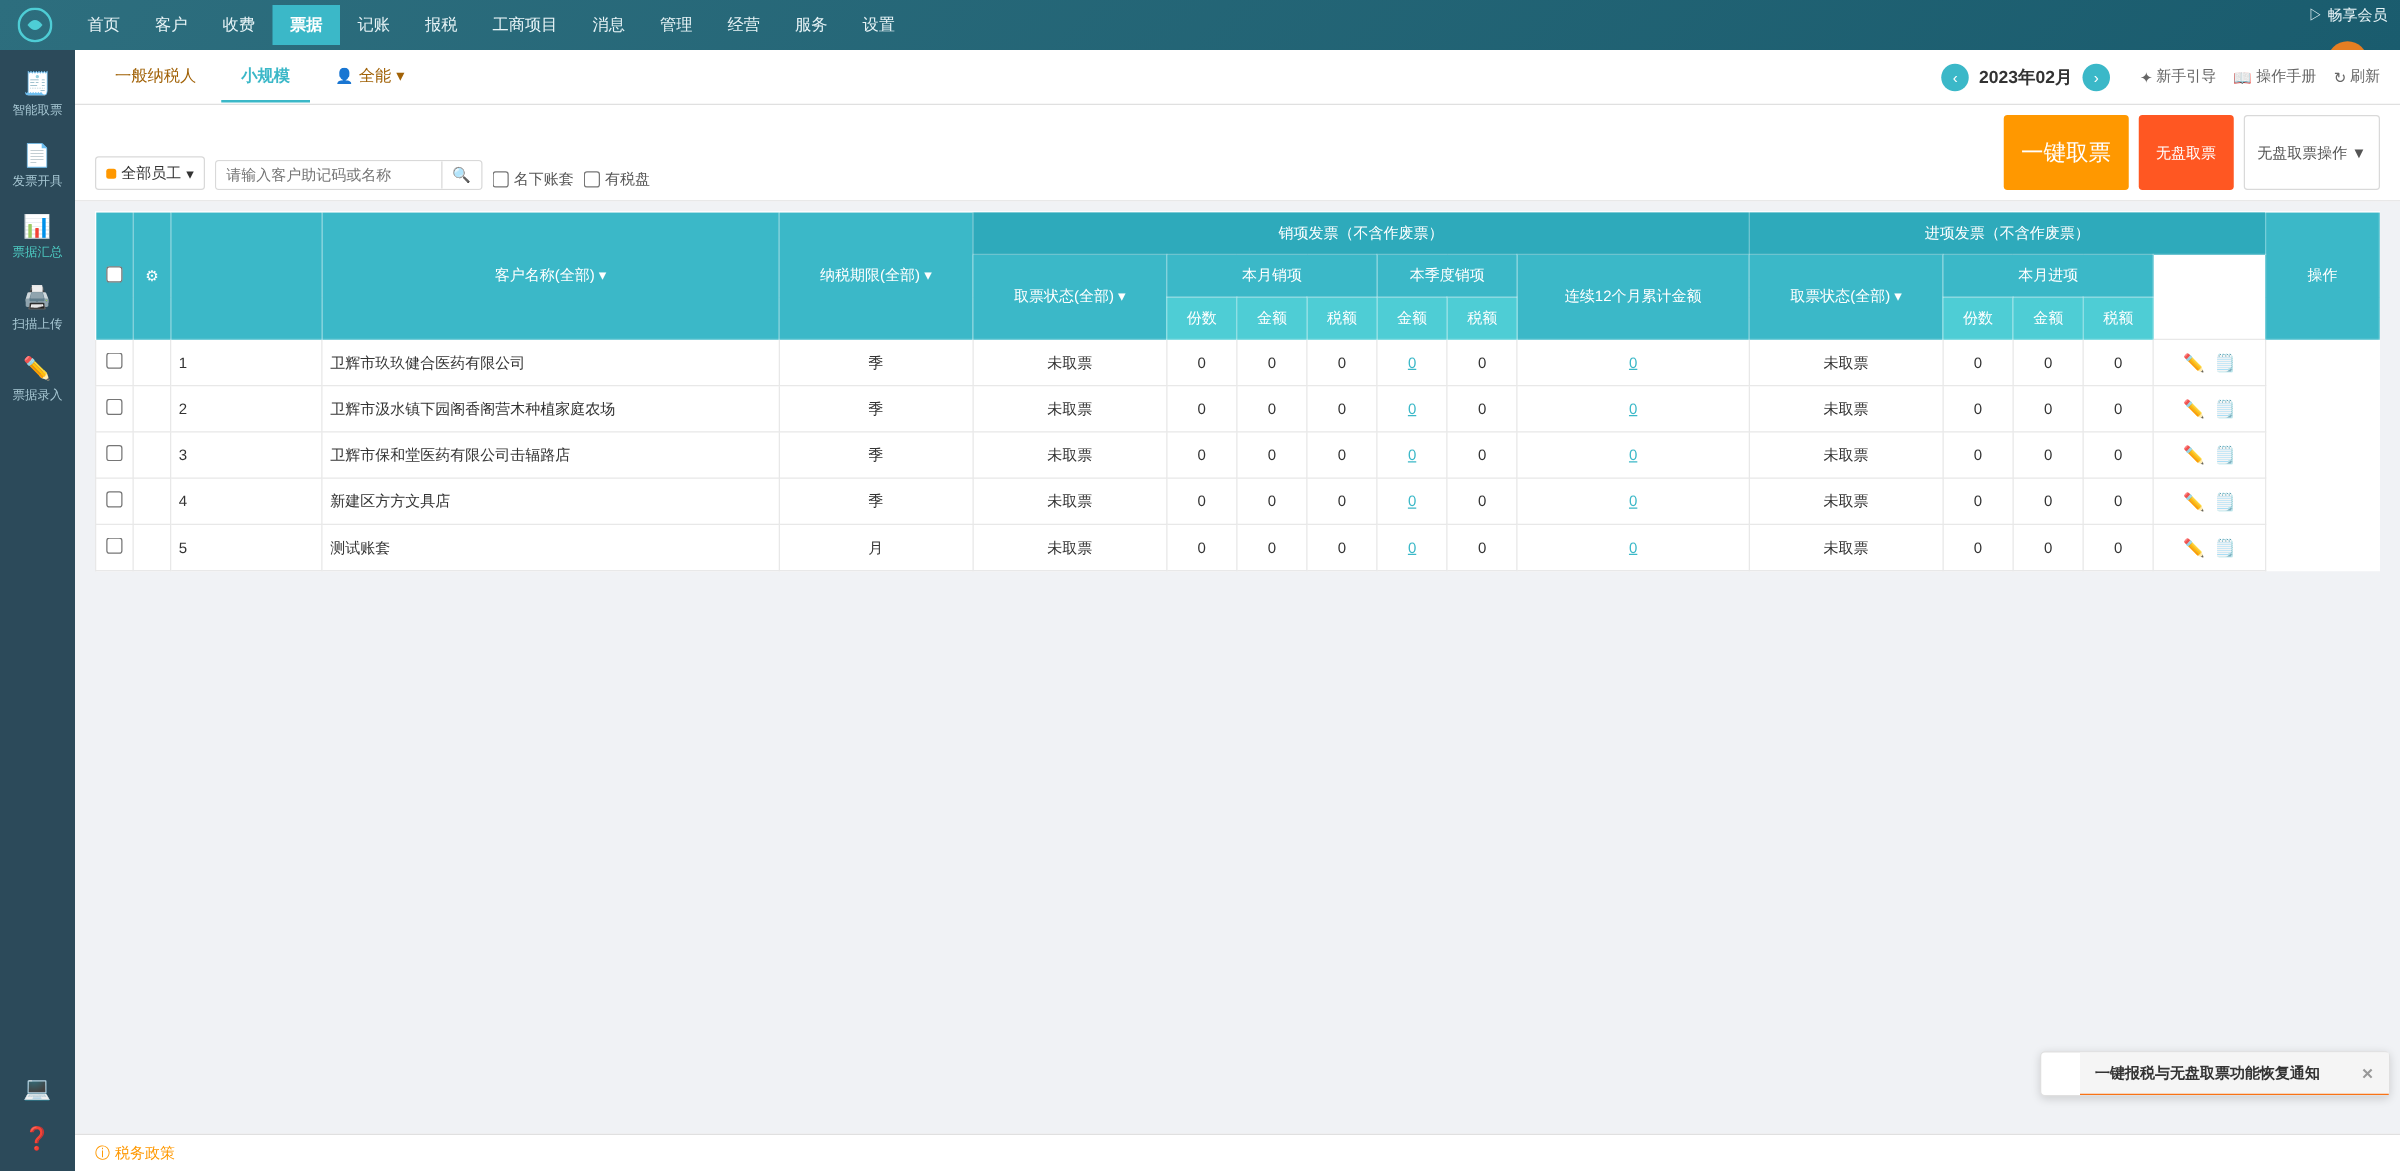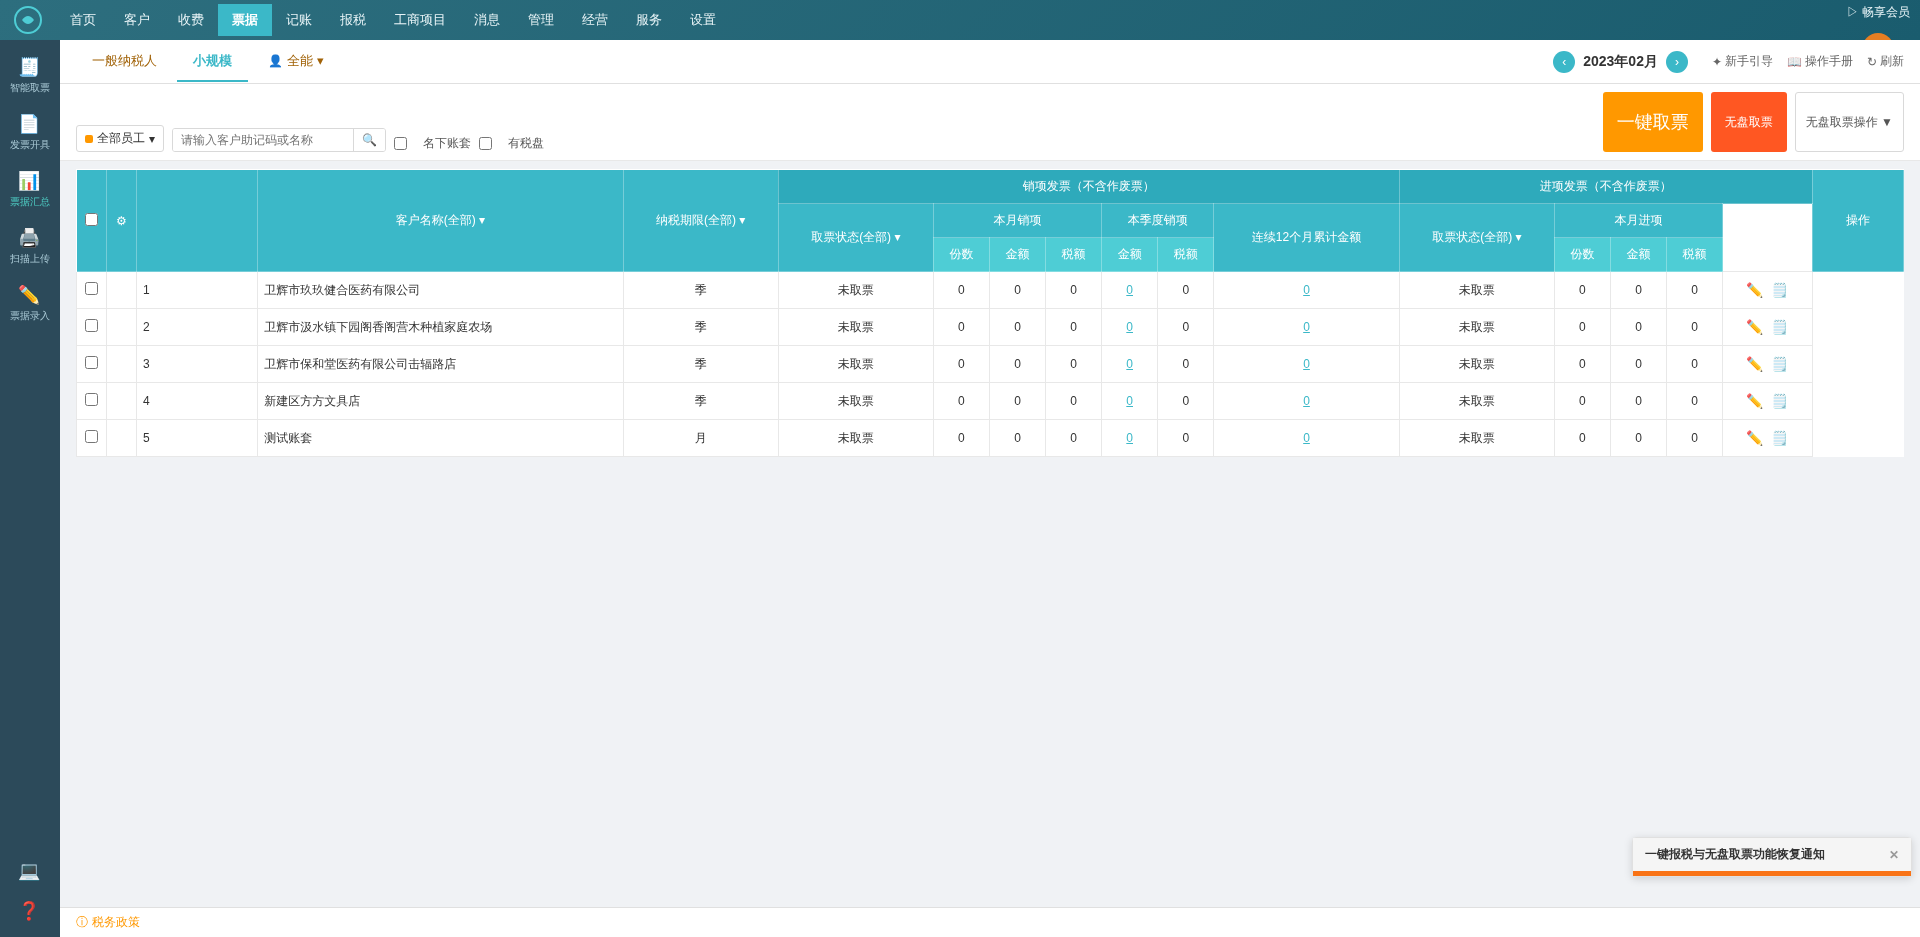--- a/index.html
+++ b/index.html
@@ -149,21 +149,21 @@
       border: 1px solid #d9d9d9; border-radius: 3px;
       overflow: hidden;
     }
     .search-box input {
       border: none; outline: none; padding: 4px 8px; font-size: 12px; width: 180px;
     }
     .search-box .search-btn {
       background: #fff; border-left: 1px solid #d9d9d9;
       padding: 4px 8px; cursor: pointer; color: #666;
     }
-    .checkbox-group { display: flex; align-items: center; gap: 16px; font-size: 12px; color: #555; }
+    .checkbox-group { display: flex; align-items: center; gap: 4px; font-size: 12px; color: #555; }
     .checkbox-group input[type="checkbox"] { cursor: pointer; }
     .btn-primary {
       background: #ff9800; color: #fff; border: none;
       padding: 18px 14px; border-radius: 3px; cursor: pointer;
       font-size: 18px; white-space: nowrap;
     }
     .btn-danger {
       background: #ff5722; color: #fff; border: none;
       padding: 6px 14px; border-radius: 3px; cursor: pointer;
       font-size: 12px; white-space: nowrap;
@@ -211,21 +211,22 @@
       box-shadow: 0 2px 8px rgba(0,0,0,0.15);
       font-size: 12px;
     }
     .notif-header {
       background: #f5f5f5;
       padding: 8px 12px;
       font-weight: bold;
       display: flex;
       justify-content: space-between;
       align-items: center;
-      border-bottom: 5px solid #f97316;
+      border-bottom: 1px solid #f97316;
+      margin-left: 31px;
     }
     .notif-body { padding: 10px 12px; line-height: 1.7; color: #555; }
     .notif-date { color: #999; margin-top: 8px; }
 
     
     .bottom-bar {
       padding: 6px 16px;
       border-top: 1px solid #e0e0e0;
       background: #fff;
       display: flex;

